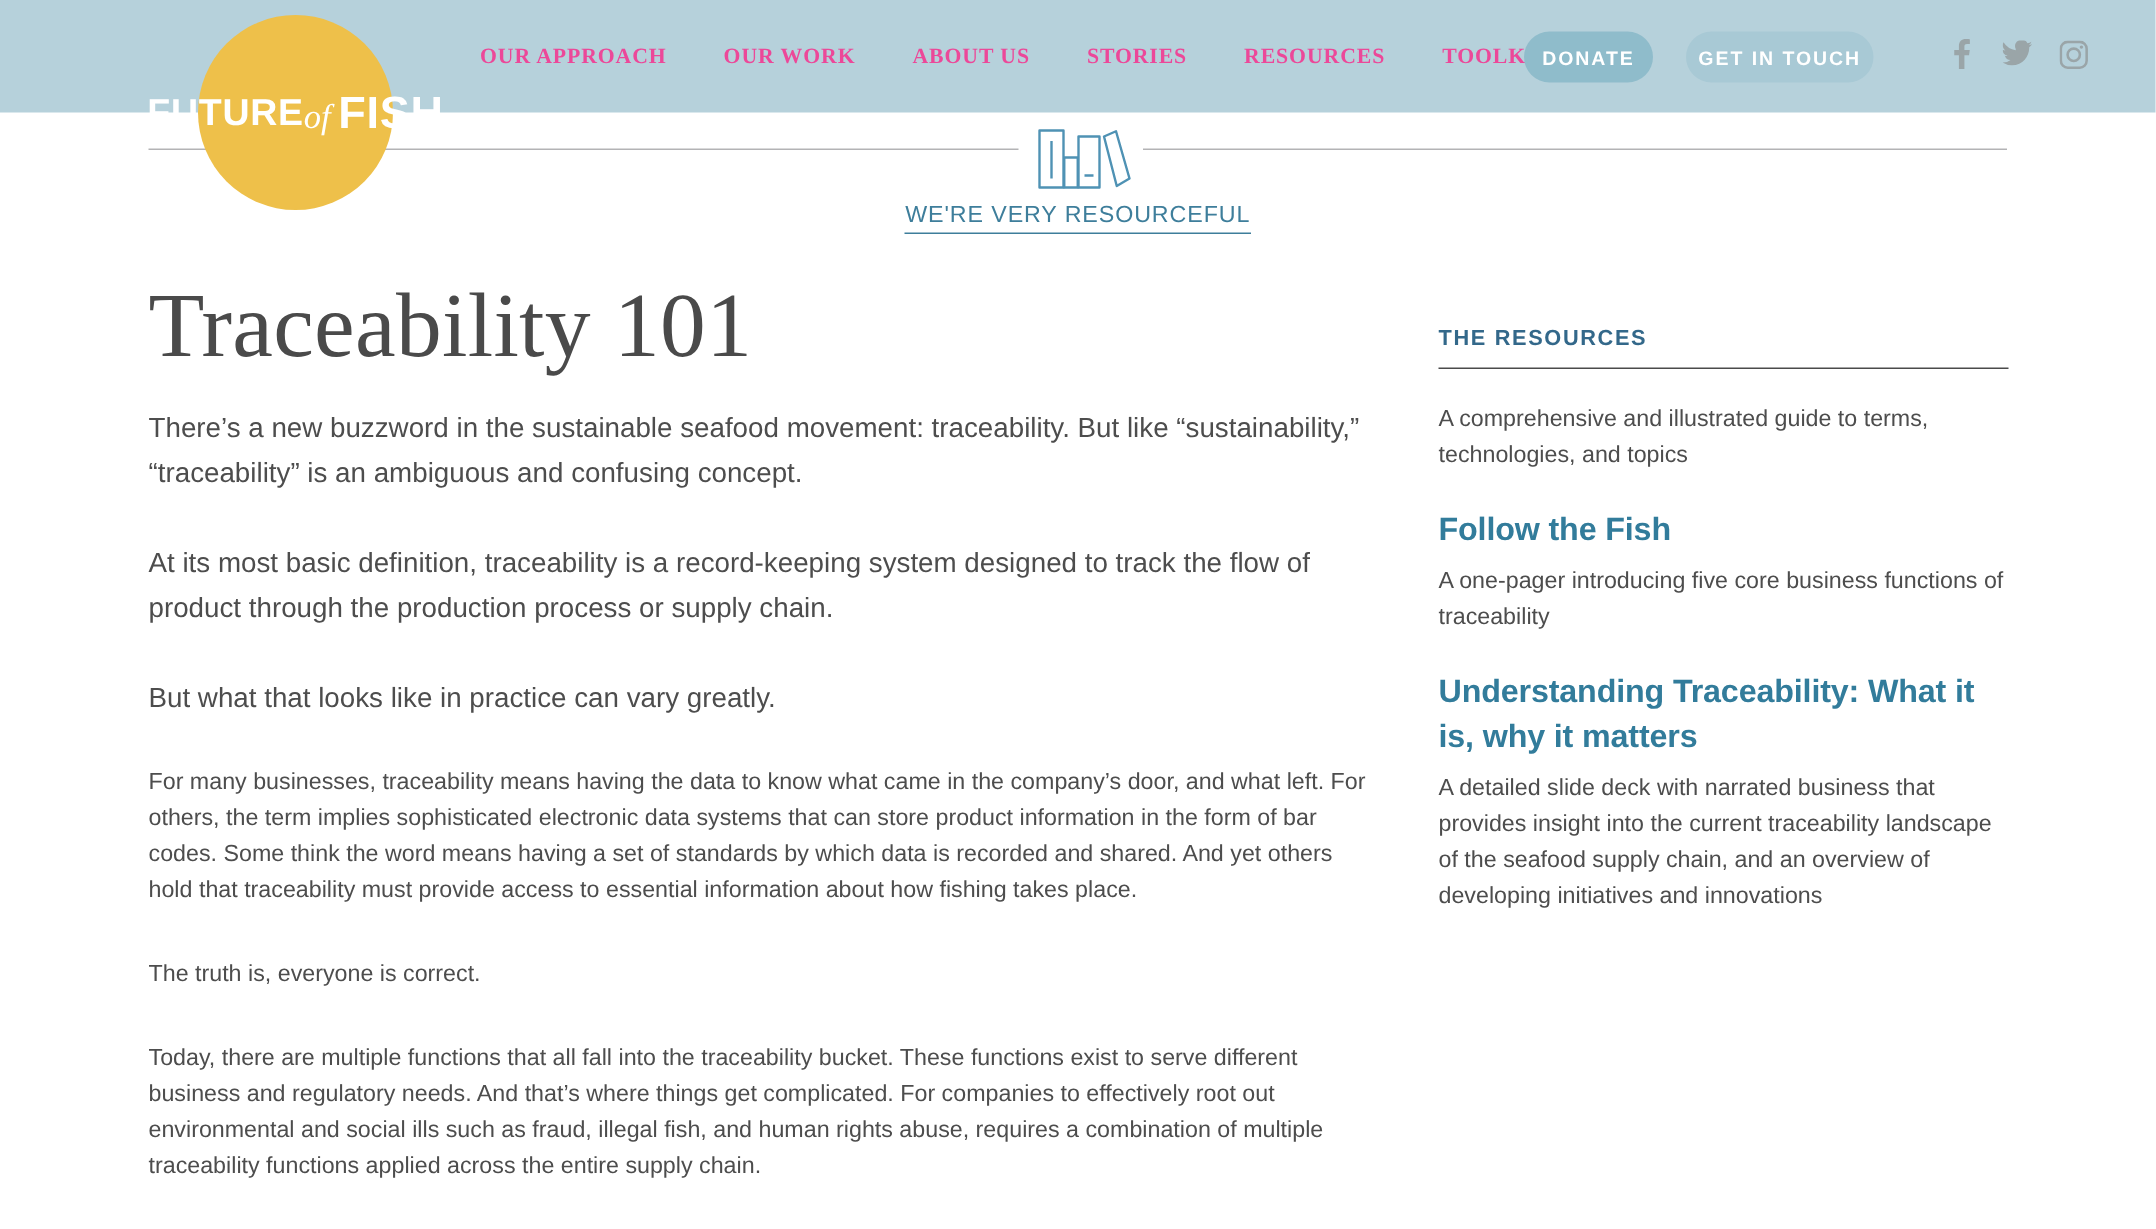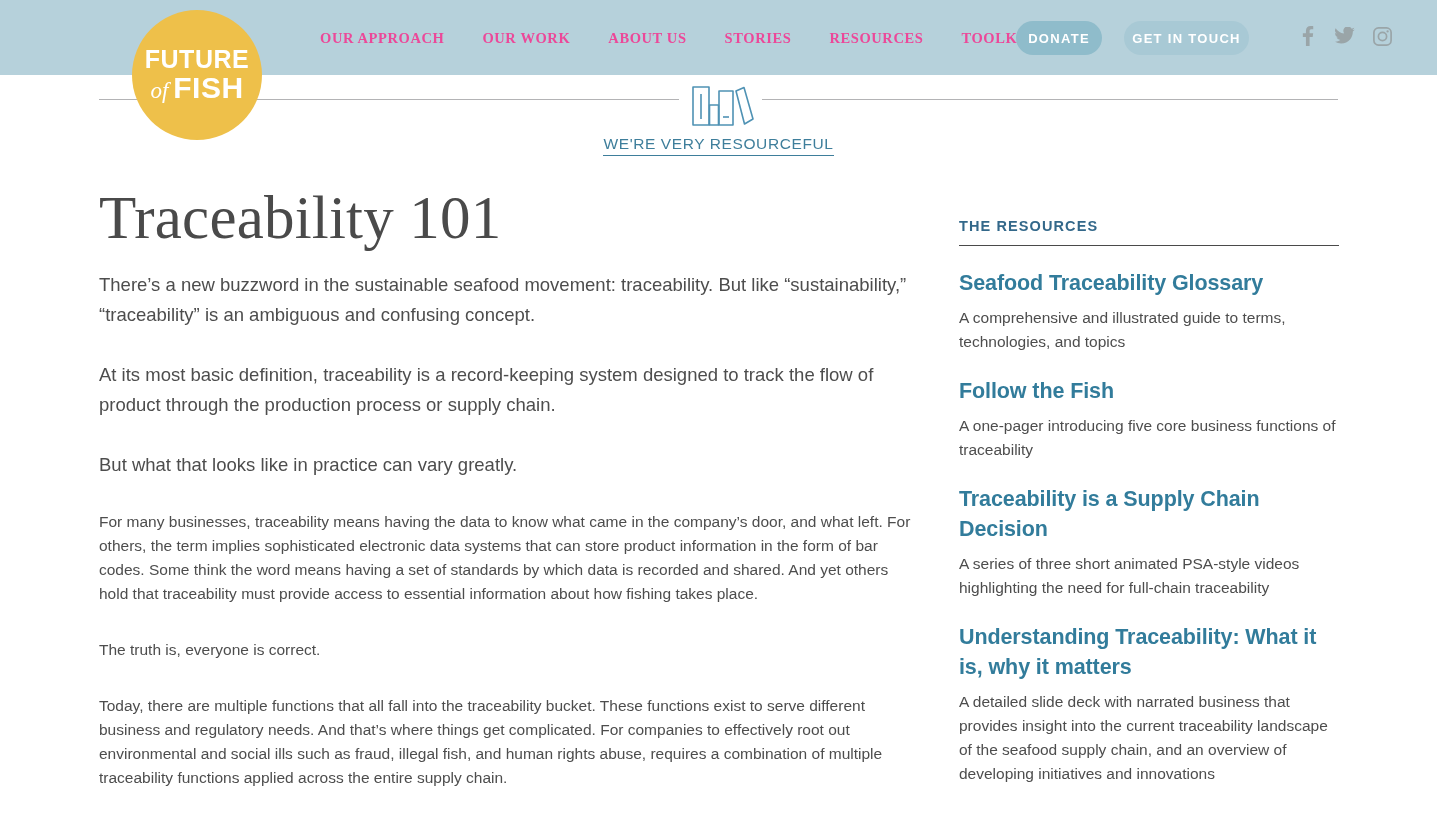--- a/index.html
+++ b/index.html
@@ -86,21 +86,21 @@
   .logo {
     position: absolute;
     top: 10px;
     left: 132px;
     width: 130px;
     height: 130px;
     border-radius: 50%;
     background: #eec04a;
     z-index: 10;
     display: flex;
-    flex-direction: column;
+    flex-direction: row;
     align-items: center;
     justify-content: center;
     cursor: pointer;
   }
   .logo-line1 {
     color: #ffffff;
     font-size: 25px;
     font-weight: 700;
     letter-spacing: 0.5px;
     line-height: 26px;
@@ -324,31 +324,26 @@
   <p class="para-sm">For many businesses, traceability means having the data to know what came in the company’s door, and what left. For others, the term implies sophisticated electronic data systems that can store product information in the form of bar codes. Some think the word means having a set of standards by which data is recorded and shared. And yet others hold that traceability must provide access to essential information about how fishing takes place.</p>
   <p class="para-sm">The truth is, everyone is correct.</p>
   <p class="para-sm">Today, there are multiple functions that all fall into the traceability bucket.  These functions exist to serve different business and regulatory needs.  And that’s where things get complicated.  For companies to effectively root out environmental and social ills such as fraud, illegal fish, and human rights abuse, requires a combination of multiple traceability functions applied across the entire supply chain.</p>
 </main>
 
 <aside class="sidebar">
   <div class="sidebar-kicker">THE RESOURCES</div>
   <div class="sidebar-divider"></div>
 
   <div class="resource-item">
-    <a class="resource-title" href="#">Seafood Traceability Glossary</a>
     <div class="resource-desc">A comprehensive and illustrated guide to terms, technologies, and topics</div>
   </div>
 
   <div class="resource-item">
     <a class="resource-title" href="#">Follow the Fish</a>
     <div class="resource-desc">A one-pager introducing five core business functions of traceability</div>
   </div>
 
-  <div class="resource-item">
-    <a class="resource-title" href="#">Traceability is a Supply Chain Decision</a>
-    <div class="resource-desc">A series of three short animated PSA-style videos highlighting the need for full-chain traceability</div>
-  </div>
 
   <div class="resource-item">
     <a class="resource-title" href="#">Understanding Traceability: What it is, why it matters</a>
     <div class="resource-desc">A detailed slide deck with narrated business that provides insight into the current traceability landscape of the seafood supply chain, and an overview of developing initiatives and innovations</div>
   </div>
 </aside>
 
 </body></html>

